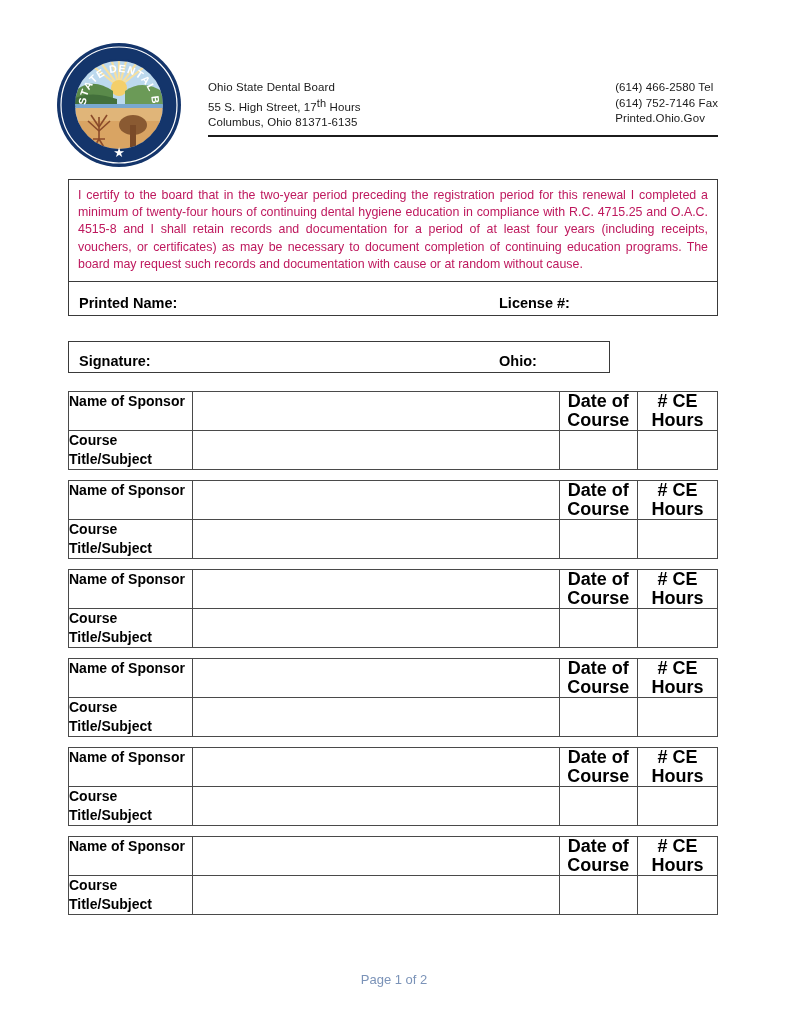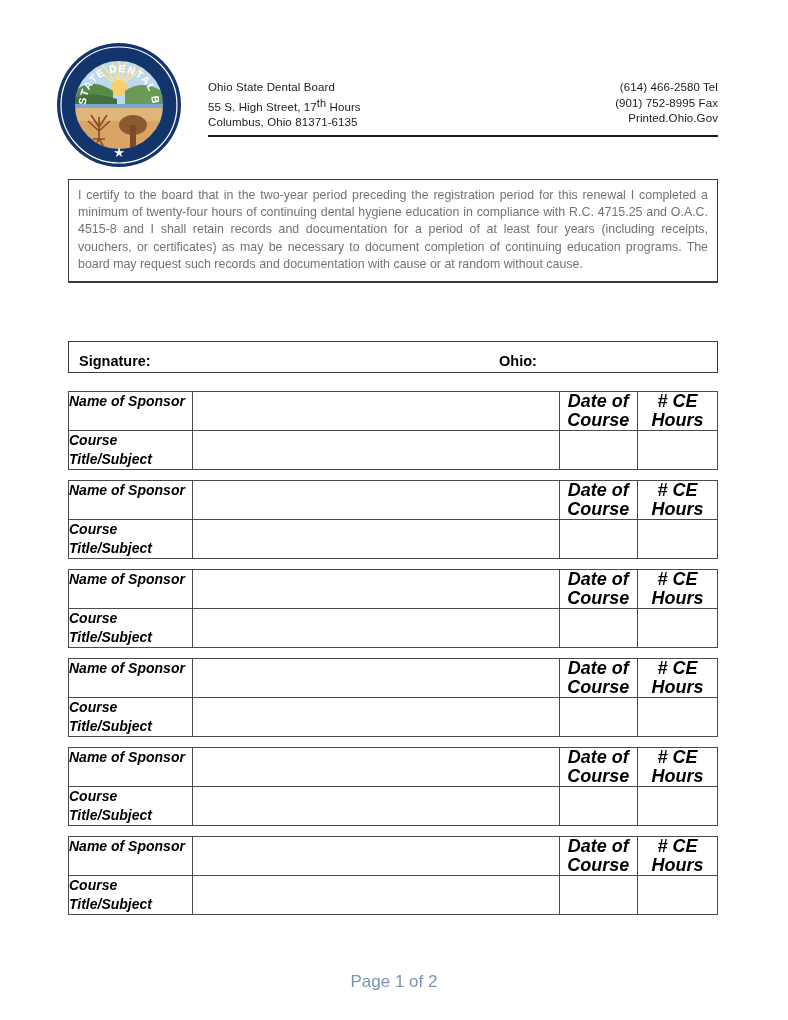--- a/index.html
+++ b/index.html
@@ -42,21 +42,21 @@
     color: #1a1a1a;
     letter-spacing: 0.1px;
   }
   .contact-block {
     position: absolute;
     right: 70px;
     top: 80px;
     font-size: 11.5px;
     line-height: 15.5px;
     color: #1a1a1a;
-    text-align: right;
+    text-align: left;
     letter-spacing: 0.1px;
   }
   .addr-block div, .contact-block div { white-space: nowrap; }
   .addr-block sup { font-size: 11px; vertical-align: 4px; }
 
   .header-rule {
     position: absolute;
     left: 208px;
     top: 135px;
     width: 510px;
@@ -82,40 +82,40 @@
     padding: 6px 0 7px 0;
     border-bottom: 1px solid #3a3a3a;
     line-height: 18px;
   }
   .cert-para {
     text-align: justify;
     font-size: 12.4px;
     line-height: 17.2px;
     padding: 7px 9px 8px 9px;
     border-bottom: 1px solid #3a3a3a;
-    color: #737373;
+    color: #be185d;
   }
   .name-row {
     position: relative;
     height: 33px;
   }
   .name-row .lbl {
     position: absolute;
     bottom: 4px;
     font-weight: bold;
     font-size: 14.5px;
   }
   .lbl-left { left: 10px; }
   .lbl-mid  { left: 430px; }
 
   .sig-box {
     position: absolute;
     left: 68px;
     top: 341px;
-    width: 650px;
+    width: 542px;
     height: 32px;
     border: 1px solid #3a3a3a;
     box-sizing: border-box;
   }
   .sig-box .lbl {
     position: absolute;
     bottom: 3px;
     font-weight: bold;
     font-size: 14.5px;
   }
@@ -127,21 +127,20 @@
     top: 391px;
     width: 650px;
   }
   .entry-block {
     width: 650px;
     border: 1px solid #2e2e2e;
     border-collapse: collapse;
     box-sizing: border-box;
     margin-bottom: 10px;
     table-layout: fixed;
-    font-style: italic;
   }
   .entry-block td {
     border: 1px solid #4a4a4a;
     padding: 0;
     vertical-align: top;
   }
   .col-label  { width: 124px; }
   .col-blank  { width: 366px; }
   .col-date   { width: 78px; }
   .col-hours  { width: 80px; }
@@ -167,21 +166,21 @@
     height: 38px;
   }
 
   
   .footer {
     position: absolute;
     left: 0;
     top: 972px;
     width: 788px;
     text-align: center;
-    font-size: 17px;
+    font-size: 13px;
     color: #7b93b8;
   }
 </style>
 </head>
 <body>
 
 <div class="header">
 
   <div class="seal">
     <svg width="128" height="128" viewBox="0 0 128 128">
@@ -234,29 +233,33 @@
   </div>
 
   <div class="addr-block">
     <div>Ohio State Dental Board</div>
     <div><span>55 S. High Street, 17</span><sup>th</sup><span> Hours</span></div>
     <div>Columbus, Ohio 81371-6135</div>
   </div>
 
   <div class="contact-block">
     <div>(614) 466-2580 Tel</div>
-    <div>(901) 752-8995 Fax</div>
+    <div>(614) 752-7146 Fax</div>
     <div>Printed.Ohio.Gov</div>
   </div>
 
   <div class="header-rule"></div>
 </div>
 
 <div class="cert-box">
   <div class="cert-para">I certify to the board that in the two-year period preceding the registration period for this renewal I completed a minimum of twenty-four hours of continuing dental hygiene education in compliance with R.C. 4715.25 and O.A.C. 4515-8 and I shall retain records and documentation for a period of at least four years (including receipts, vouchers, or certificates) as may be necessary to document completion of continuing education programs. The board may request such records and documentation with cause or at random without cause.</div>
+  <div class="name-row">
+    <span class="lbl lbl-left">Printed Name:</span>
+    <span class="lbl lbl-mid">License #:</span>
+  </div>
 </div>
 
 <div class="sig-box">
   <span class="lbl lbl-left">Signature:</span>
   <span class="lbl lbl-mid">Ohio:</span>
 </div>
 
 <div class="entries">
     <table class="entry-block">
       <colgroup>

